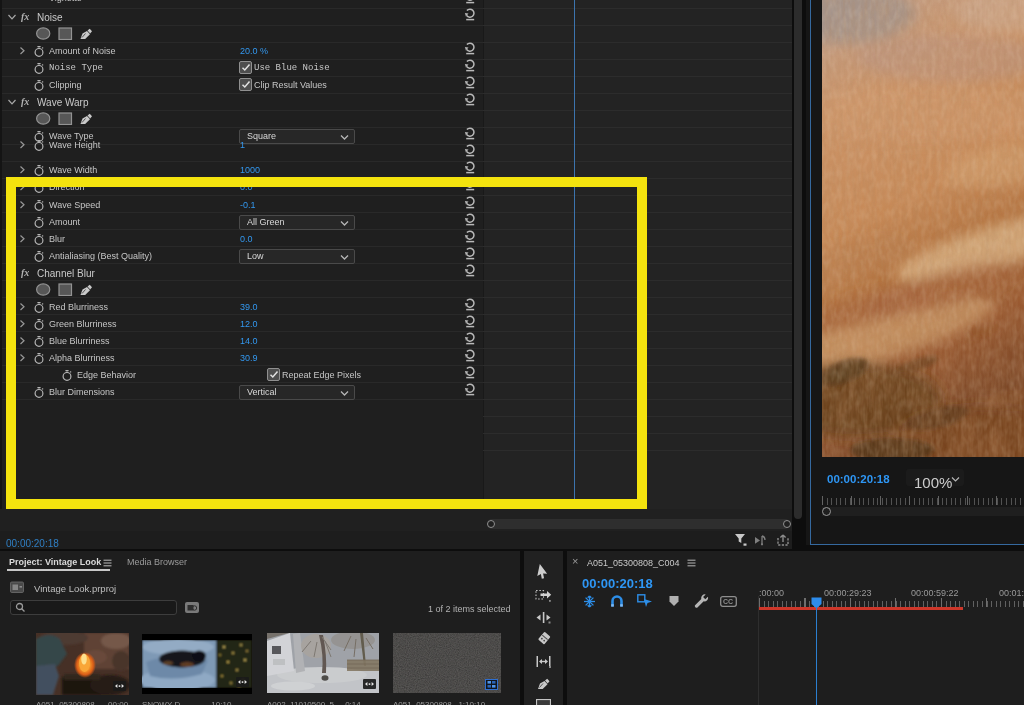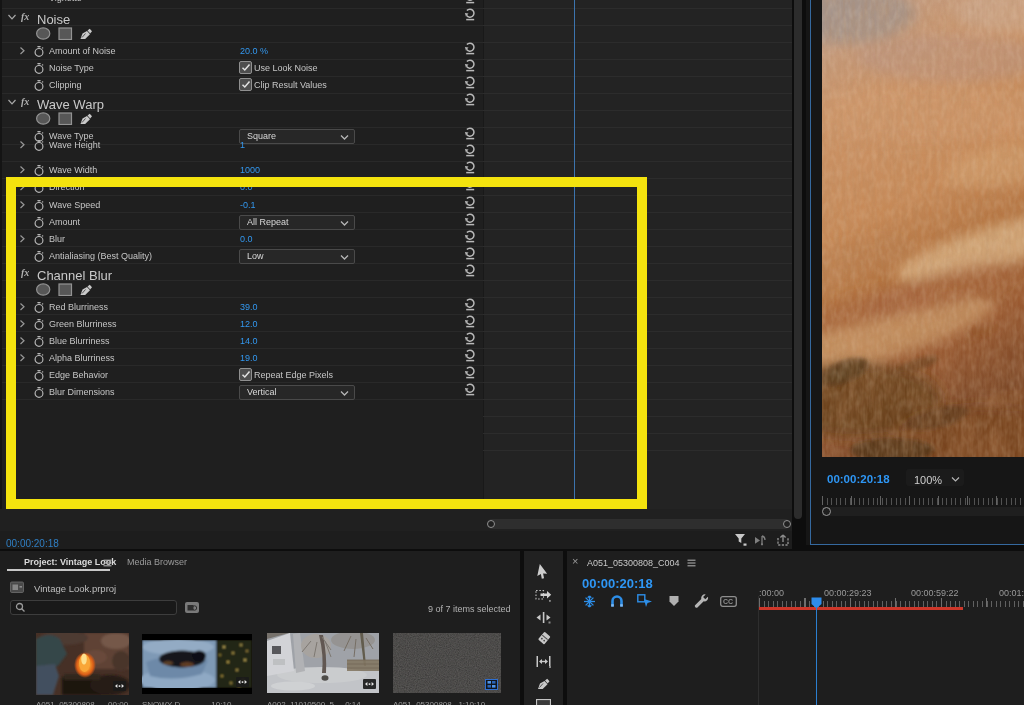--- a/index.html
+++ b/index.html
@@ -5,21 +5,21 @@
   html,body{margin:0;padding:0;}
   body{width:1024px;height:705px;overflow:hidden;background:#0d0d0d;
        font-family:"Liberation Sans",sans-serif;position:relative;}
   .abs{position:absolute;}
   #ec{left:0;top:0;width:792px;height:549px;background:#1f1f1f;}
   #kf{left:483px;top:0;width:309px;height:509px;background:#232323;}
   .sep{left:2px;width:481px;height:1px;background:#292929;}
   .ksep{left:483px;width:309px;height:1px;background:#2c2c2c;}
   .row{left:0;width:483px;height:17px;}
   .lbl{position:absolute;left:49px;top:4px;font-size:9px;color:#c6c6c6;white-space:nowrap;}
-  .fxname{position:absolute;left:37px;top:4px;font-size:13px;color:#c9c9c9;white-space:nowrap;}
+  .fxname{position:absolute;left:37px;top:4px;font-size:10px;color:#c9c9c9;white-space:nowrap;}
   .fxg{position:absolute;left:21px;top:3px;font-family:"Liberation Serif",serif;font-style:italic;font-weight:bold;font-size:10px;color:#b2b2b2;}
   .val{position:absolute;left:240px;top:4px;font-size:9px;color:#3398f0;white-space:nowrap;}
   .cbl{position:absolute;left:254px;top:4px;font-size:9px;color:#c6c6c6;white-space:nowrap;}
   .dd{position:absolute;left:239px;top:2px;width:114px;height:13px;background:#272727;border:1px solid #4a4a4a;border-radius:2px;}
   .dd span{position:absolute;left:7px;top:1px;font-size:9px;color:#d8d8d8;}
   .cb{position:absolute;left:239px;top:2px;width:11px;height:11px;background:#4e4e4e;border:1px solid #909090;border-radius:2px;}
   .rst{position:absolute;left:463px;}
   svg{display:block;}
   .ico{position:absolute;}
 </style>
@@ -109,33 +109,33 @@
       </svg>
       <svg class="ico" style="left:33px;top:2.5px;" width="12" height="13">
         <circle cx="6" cy="7.4" r="3.9" fill="none" stroke="#b5b5b5" stroke-width="1.2"></circle>
         <line x1="6" y1="2.6" x2="6" y2="3.8" stroke="#b5b5b5" stroke-width="1.2"></line>
         <line x1="4.4" y1="1.6" x2="7.6" y2="1.6" stroke="#b5b5b5" stroke-width="1.2"></line>
         <line x1="9.2" y1="3.4" x2="10.1" y2="2.5" stroke="#b5b5b5" stroke-width="1.2"></line>
       </svg>
       <span class="lbl">Amount of Noise</span>
       <span class="val">20.0&nbsp;%</span>
     </div>
-<div class="abs row" style="top:59px;">
+<div class="abs row" style="top:59px;font-family:Liberation Mono, monospace;">
       <svg class="ico" style="left:33px;top:2.5px;" width="12" height="13">
         <circle cx="6" cy="7.4" r="3.9" fill="none" stroke="#b5b5b5" stroke-width="1.2"></circle>
         <line x1="6" y1="2.6" x2="6" y2="3.8" stroke="#b5b5b5" stroke-width="1.2"></line>
         <line x1="4.4" y1="1.6" x2="7.6" y2="1.6" stroke="#b5b5b5" stroke-width="1.2"></line>
         <line x1="9.2" y1="3.4" x2="10.1" y2="2.5" stroke="#b5b5b5" stroke-width="1.2"></line>
       </svg>
       <span class="lbl">Noise Type</span>
       <div class="cb"></div>
       <svg class="ico" style="left:241px;top:4px;" width="11" height="10">
         <polyline points="1.5,4.8 3.8,7 8.5,1.5" fill="none" stroke="#e2e2e2" stroke-width="1.5"></polyline>
       </svg>
-      <span class="cbl">Use Look Noise</span>
+      <span class="cbl">Use Blue Noise</span>
     </div>
 <div class="abs row" style="top:76px;">
       <svg class="ico" style="left:33px;top:2.5px;" width="12" height="13">
         <circle cx="6" cy="7.4" r="3.9" fill="none" stroke="#b5b5b5" stroke-width="1.2"></circle>
         <line x1="6" y1="2.6" x2="6" y2="3.8" stroke="#b5b5b5" stroke-width="1.2"></line>
         <line x1="4.4" y1="1.6" x2="7.6" y2="1.6" stroke="#b5b5b5" stroke-width="1.2"></line>
         <line x1="9.2" y1="3.4" x2="10.1" y2="2.5" stroke="#b5b5b5" stroke-width="1.2"></line>
       </svg>
       <span class="lbl">Clipping</span>
       <div class="cb"></div>
@@ -231,21 +231,21 @@
     </div>
 <div class="abs row" style="top:213px;">
       <svg class="ico" style="left:33px;top:2.5px;" width="12" height="13">
         <circle cx="6" cy="7.4" r="3.9" fill="none" stroke="#b5b5b5" stroke-width="1.2"></circle>
         <line x1="6" y1="2.6" x2="6" y2="3.8" stroke="#b5b5b5" stroke-width="1.2"></line>
         <line x1="4.4" y1="1.6" x2="7.6" y2="1.6" stroke="#b5b5b5" stroke-width="1.2"></line>
         <line x1="9.2" y1="3.4" x2="10.1" y2="2.5" stroke="#b5b5b5" stroke-width="1.2"></line>
       </svg>
       <span class="lbl">Amount</span>
       <div class="dd">
-        <span>All Repeat</span>
+        <span>All Green</span>
         <svg style="position:absolute;right:5px;top:3.5px;" width="9" height="7">
           <polyline points="1,1.5 4.5,5 8,1.5" fill="none" stroke="#b5b5b5" stroke-width="1.3"></polyline>
         </svg>
       </div>
     </div>
 <div class="abs row" style="top:230px;">
       <svg class="ico" style="left:18px;top:4px;" width="9" height="10">
         <polyline points="2.5,1.5 6,4.8 2.5,8" fill="none" stroke="#999" stroke-width="1.2"></polyline>
       </svg>
       <svg class="ico" style="left:33px;top:2.5px;" width="12" height="13">
@@ -330,23 +330,23 @@
       <svg class="ico" style="left:18px;top:4px;" width="9" height="10">
         <polyline points="2.5,1.5 6,4.8 2.5,8" fill="none" stroke="#999" stroke-width="1.2"></polyline>
       </svg>
       <svg class="ico" style="left:33px;top:2.5px;" width="12" height="13">
         <circle cx="6" cy="7.4" r="3.9" fill="none" stroke="#b5b5b5" stroke-width="1.2"></circle>
         <line x1="6" y1="2.6" x2="6" y2="3.8" stroke="#b5b5b5" stroke-width="1.2"></line>
         <line x1="4.4" y1="1.6" x2="7.6" y2="1.6" stroke="#b5b5b5" stroke-width="1.2"></line>
         <line x1="9.2" y1="3.4" x2="10.1" y2="2.5" stroke="#b5b5b5" stroke-width="1.2"></line>
       </svg>
       <span class="lbl">Alpha Blurriness</span>
-      <span class="val">19.0</span>
-    </div>
-<div class="abs row" style="top:366px;">
+      <span class="val">30.9</span>
+    </div>
+<div class="abs row" style="top:366px;margin-left:28px;">
       <svg class="ico" style="left:33px;top:2.5px;" width="12" height="13">
         <circle cx="6" cy="7.4" r="3.9" fill="none" stroke="#b5b5b5" stroke-width="1.2"></circle>
         <line x1="6" y1="2.6" x2="6" y2="3.8" stroke="#b5b5b5" stroke-width="1.2"></line>
         <line x1="4.4" y1="1.6" x2="7.6" y2="1.6" stroke="#b5b5b5" stroke-width="1.2"></line>
         <line x1="9.2" y1="3.4" x2="10.1" y2="2.5" stroke="#b5b5b5" stroke-width="1.2"></line>
       </svg>
       <span class="lbl">Edge Behavior</span>
       <div class="cb"></div>
       <svg class="ico" style="left:241px;top:4px;" width="11" height="10">
         <polyline points="1.5,4.8 3.8,7 8.5,1.5" fill="none" stroke="#e2e2e2" stroke-width="1.5"></polyline>
@@ -604,31 +604,31 @@
 </g>
 <rect width="202" height="457" filter="url(#grain1)" opacity="0.5"></rect>
 <rect width="202" height="457" filter="url(#grain2)" opacity="0.35"></rect>
 <rect width="202" height="457" filter="url(#grain3)" opacity="0.3"></rect>
 </svg>
 </div>
 <div class="abs" style="left:810px;top:0;width:1px;height:545px;background:#35699f;z-index:5;"></div>
 <div class="abs" style="left:810px;top:544px;width:214px;height:1px;background:#35699f;z-index:5;"></div>
 <div class="abs" style="left:827px;top:473px;font-size:11.5px;font-weight:bold;color:#2e96f4;">00:00:20:18</div>
 <div class="abs" style="left:906px;top:469px;width:58px;height:17px;background:#1b1b1b;border-radius:3px;"></div>
-<div class="abs" style="left:914px;top:474px;font-size:11px;color:#cdcdcd;">100%</div>
+<div class="abs" style="left:914px;top:474px;font-size:15px;color:#cdcdcd;">100%</div>
 <svg class="abs" style="left:951px;top:476px;" width="9" height="7">
     <polyline points="1,1.5 4.5,5 8,1.5" fill="none" stroke="#b5b5b5" stroke-width="1.2"></polyline>
   </svg>
 <div class="abs" style="left:822px;top:498px;width:202px;height:7px;background:repeating-linear-gradient(90deg,#525252 0px,#525252 1px,transparent 1px,transparent 4.6px);"></div>
 <div class="abs" style="left:822px;top:496px;width:202px;height:9px;background:repeating-linear-gradient(90deg,#636363 0px,#636363 1px,transparent 1px,transparent 29px);"></div>
 <div class="abs" style="left:822px;top:507px;width:202px;height:9px;background:#1f1f1f;"></div>
 <div class="abs" style="left:822px;top:507px;width:9px;height:9px;border:1.5px solid #9a9a9a;border-radius:50%;background:#1f1f1f;box-sizing:border-box;"></div>
 
 <div class="abs" style="left:0;top:551px;width:520px;height:154px;background:#1e1e1e;"></div>
-<div class="abs" style="left:24px;top:557px;font-size:9px;font-weight:bold;color:#d9d9d9;">Project: Vintage Look</div>
+<div class="abs" style="left:9px;top:557px;font-size:9px;font-weight:bold;color:#d9d9d9;">Project: Vintage Look</div>
 <svg class="abs" style="left:103px;top:559px;" width="9" height="8">
     <g stroke="#b0b0b0" stroke-width="1.1">
       <line x1="0.5" y1="1.2" x2="8.5" y2="1.2"></line>
       <line x1="0.5" y1="4" x2="8.5" y2="4"></line>
       <line x1="0.5" y1="6.8" x2="8.5" y2="6.8"></line>
     </g>
   </svg>
 <div class="abs" style="left:7px;top:569px;width:103px;height:2px;background:#c8c8c8;"></div>
 <div class="abs" style="left:127px;top:557px;font-size:9px;color:#9b9b9b;text-align:center;">Media Browser</div>
 <div id="binicon">
@@ -642,21 +642,21 @@
 <div class="abs" style="left:10px;top:600px;width:165px;height:13px;background:#191919;border:1px solid #3d3d3d;border-radius:3px;"></div>
 <svg class="abs" style="left:15px;top:602px;" width="11" height="11">
     <circle cx="4.5" cy="4.5" r="3" fill="none" stroke="#9a9a9a" stroke-width="1.3"></circle>
     <line x1="6.7" y1="6.7" x2="9.5" y2="9.5" stroke="#9a9a9a" stroke-width="1.3"></line>
   </svg>
 <div class="abs" style="left:185px;top:602px;width:14px;height:11px;background:#7a7a7a;border-radius:2px;"></div>
 <svg class="abs" style="left:185px;top:602px;" width="14" height="11">
     <rect x="2.5" y="3" width="6" height="5.5" fill="#2e2e2e"></rect>
     <circle cx="9.5" cy="6" r="2.2" fill="none" stroke="#2e2e2e" stroke-width="1"></circle>
   </svg>
-<div class="abs" style="left:428px;top:604px;font-size:9px;color:#b2b2b2;">9 of 7 items selected</div>
+<div class="abs" style="left:428px;top:604px;font-size:9px;color:#b2b2b2;">1 of 2 items selected</div>
 <div id="thumbs">
 <svg class="abs" style="left:36px;top:633px;" width="93" height="62" viewBox="0 0 93 62">
 <defs>
         <filter id="tb1" x="-20%" y="-20%" width="140%" height="140%">
           <feGaussianBlur stdDeviation="1"></feGaussianBlur>
         </filter>
 <radialGradient id="fg">
           <stop offset="0" stop-color="#ffd981"></stop>
           <stop offset="0.4" stop-color="#f79e2e"></stop>
           <stop offset="0.75" stop-color="#d95d17"></stop>

